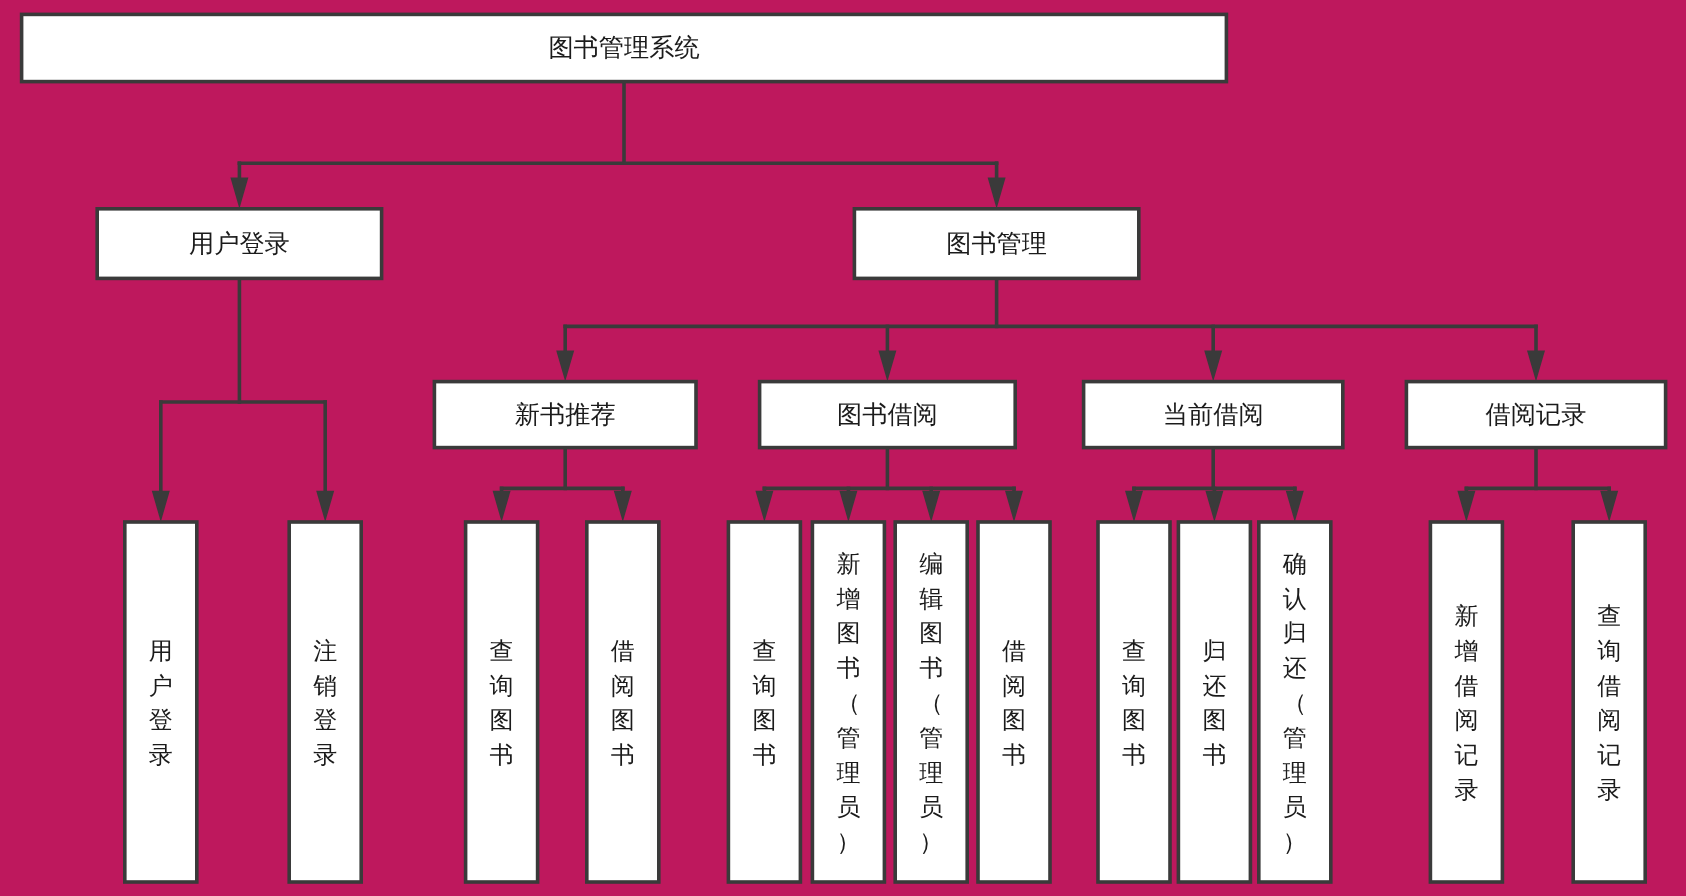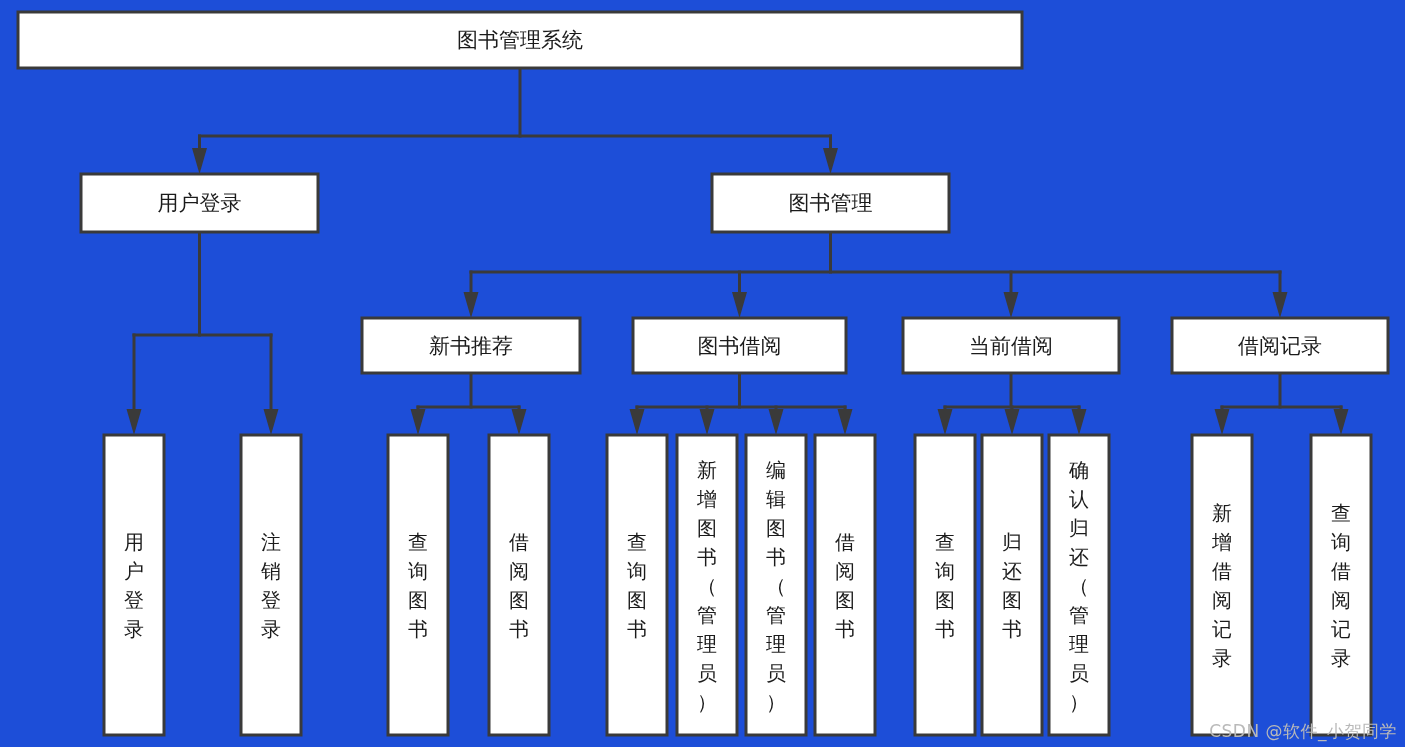--- a/index.html
+++ b/index.html
@@ -8,21 +8,21 @@
     padding: 0;
     background: #ffffff;
   }
   body {
     font-family: "DejaVu Sans", "Liberation Sans", sans-serif;
   }
   #diagram-root {
     position: relative;
     width: 1405px;
     height: 747px;
-    background: #1d4ed8;
+    background: #be185d;
     overflow: hidden;
   }
   svg.diagram-canvas {
     position: absolute;
     left: 0;
     top: 0;
     width: 1405px;
     height: 747px;
     display: block;
   }
@@ -216,14 +216,13 @@
         <g>
           <rect class="node-box" x="1192" y="435" width="60" height="300"></rect>
           <text class="node-label-v" x="1222" y="520"><tspan x="1222" dy="0">新</tspan><tspan x="1222" dy="29">增</tspan><tspan x="1222" dy="29">借</tspan><tspan x="1222" dy="29">阅</tspan><tspan x="1222" dy="29">记</tspan><tspan x="1222" dy="29">录</tspan></text>
         </g>
         <g>
           <rect class="node-box" x="1311" y="435" width="60" height="300"></rect>
           <text class="node-label-v" x="1341" y="520"><tspan x="1341" dy="0">查</tspan><tspan x="1341" dy="29">询</tspan><tspan x="1341" dy="29">借</tspan><tspan x="1341" dy="29">阅</tspan><tspan x="1341" dy="29">记</tspan><tspan x="1341" dy="29">录</tspan></text>
         </g>
       </g>
   </svg>
-  <div class="watermark-text">CSDN @软件_小贺同学</div>
 </div>
 
 </body></html>

